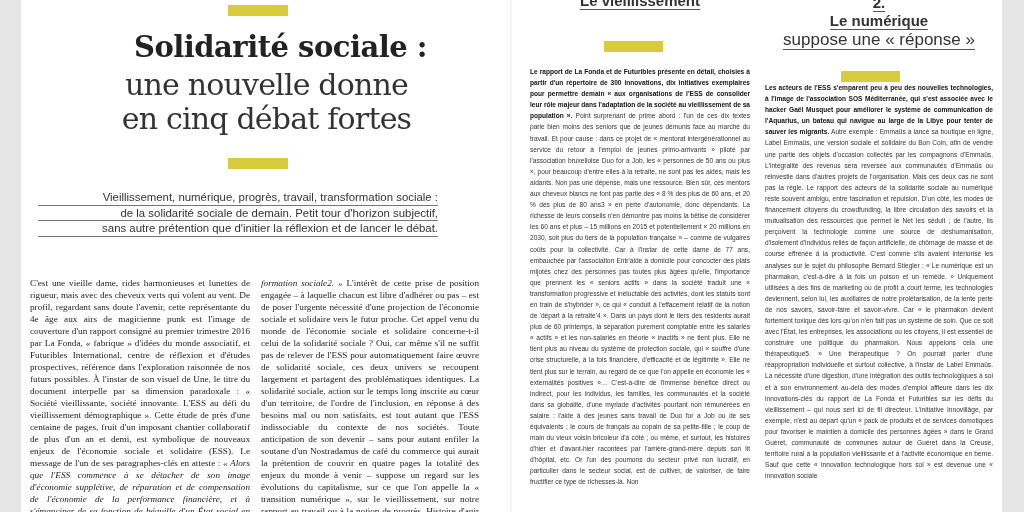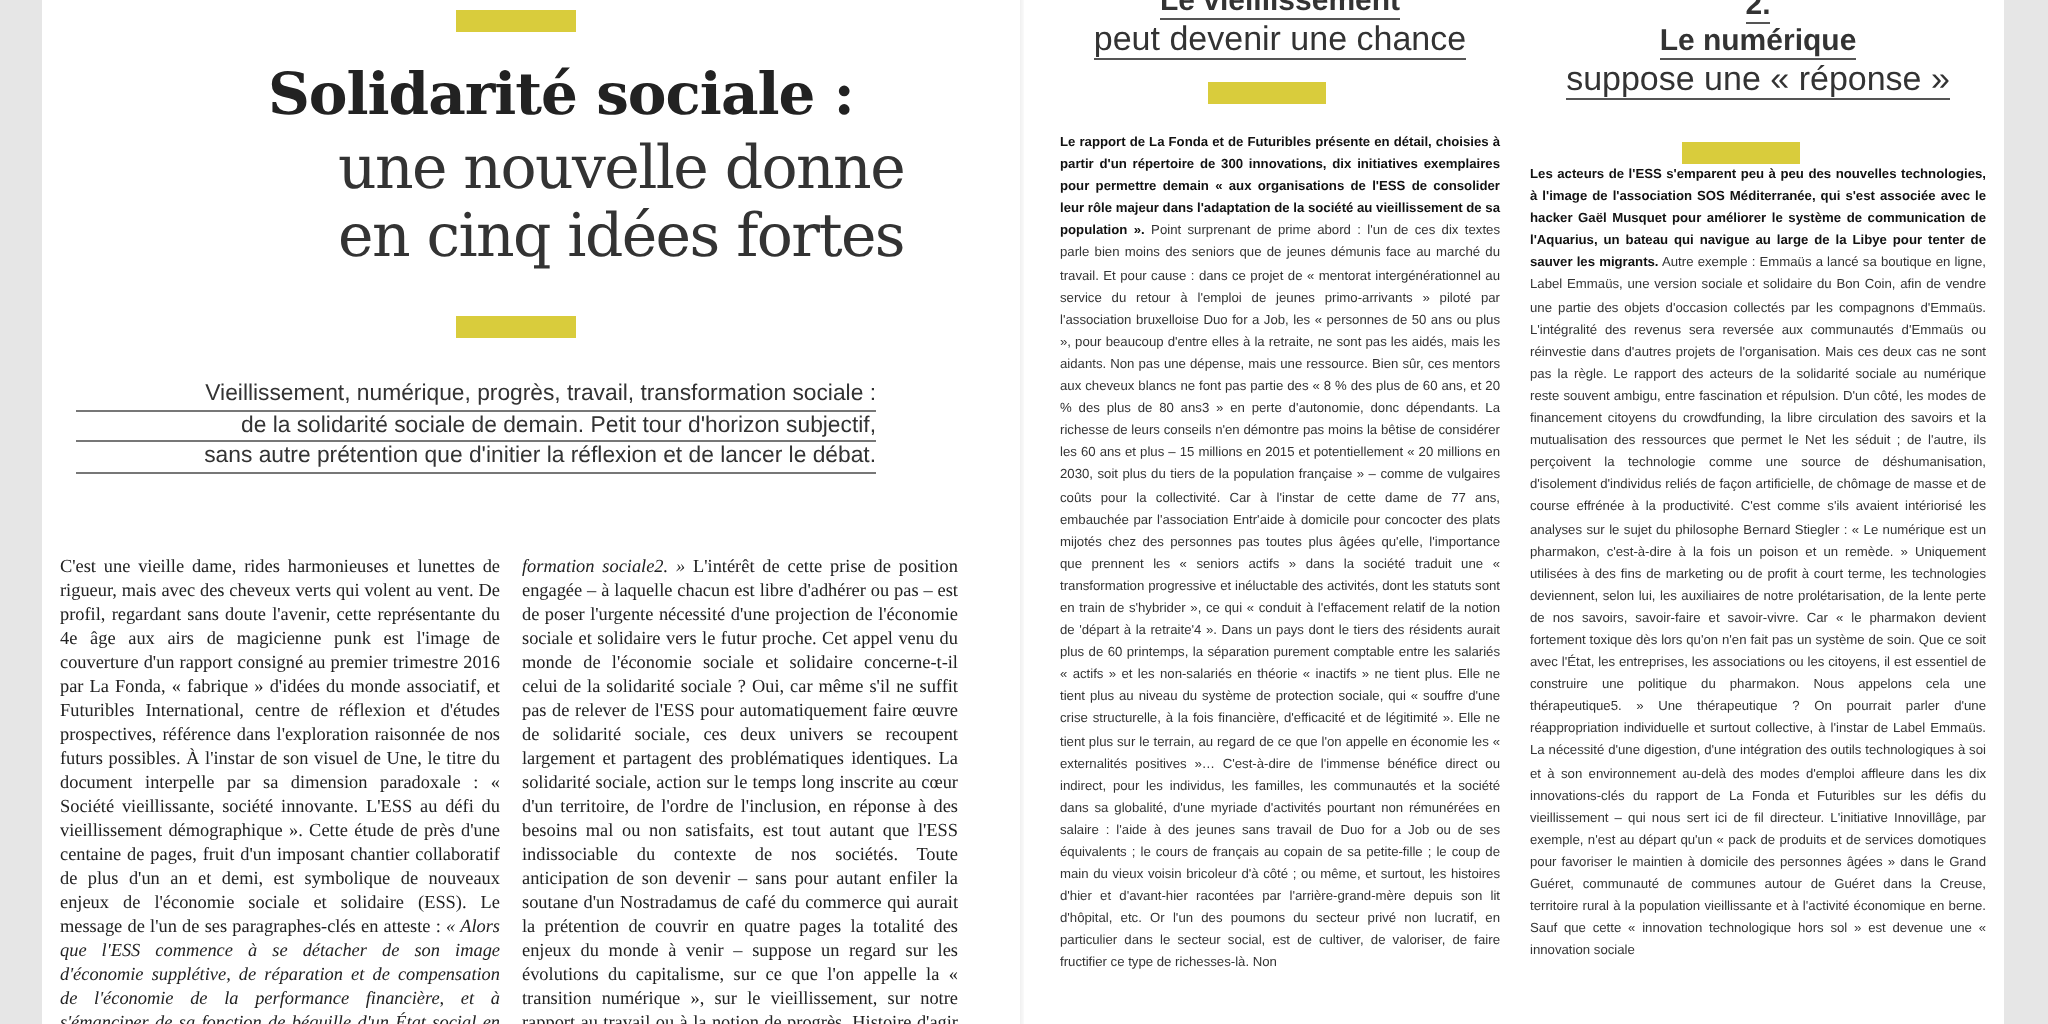--- a/index.html
+++ b/index.html
@@ -3,21 +3,21 @@
 <meta charset="utf-8">
 <style>
   html, body { margin:0; padding:0; }
   body { width:1024px; height:512px; overflow:hidden; background:#e6e6e6; position:relative; font-family:"Liberation Sans", sans-serif; color:#1e1e1e; }
   .page { position:absolute; top:0; height:512px; background:#fff; overflow:hidden; }
   #page-left { left:21px; width:491px; }
   #page-right { left:512px; width:490px;text-decoration:underline; }
   .gutter { position:absolute; left:510px; top:0; width:4px; height:512px; background:linear-gradient(to right,#f0f0f0,#fafafa,#f0f0f0); }
   .bar { position:absolute; background:#d9cc3c; height:11px; }
   .title-bold { position:absolute; left:14px; width:491px; top:30px; text-align:center; font-family:"DejaVu Serif", serif; font-weight:bold; font-size:29px; color:#222; letter-spacing:-0.5px; }
-  .title-light { position:absolute; left:0; width:491px; text-align:center; font-family:"DejaVu Serif", serif; font-weight:normal; font-size:30px; color:#333; letter-spacing:-0.8px; line-height:34px;padding-left:44px; }
+  .title-light { position:absolute; left:0; width:491px; text-align:center; font-family:"DejaVu Serif", serif; font-weight:normal; font-size:30px; color:#333; letter-spacing:-0.8px; line-height:34px; }
   .title-light.l1 { top:68px; }
   .title-light.l2 { top:102px; }
   .lede { position:absolute; left:17px; top:190px; width:400px; font-size:11.4px; line-height:14.5px; color:#333; }
   .lede span { display:block; border-bottom:1px solid #777; white-space:nowrap;text-align:right; }
   .col { position:absolute; font-family:"Liberation Serif", serif; font-size:9.2px; line-height:12px; text-align:justify; color:#222; }
   .col i { font-style:italic; }
   .col-l1 { left:9px; top:277px; width:220px; }
   .col-l2 { left:240px; top:277px; width:218px; }
   .sec-head { position:absolute; text-align:center; color:#333; }
   .sec-head .h-bold { font-weight:bold; font-size:15px; display:inline-block; border-bottom:1.5px solid #555; line-height:17px; }
@@ -27,21 +27,21 @@
   .rcol-1 { left:18px; top:66px; width:220px; }
   .rcol-2 { left:253px; top:82px; width:228px; }
 </style>
 </head>
 <body>
 
 <div class="page" id="page-left">
   <div class="bar" style="left:207px; top:5px; width:60px;"></div>
   <div class="title-bold">Solidarité sociale :</div>
   <div class="title-light l1">une nouvelle donne</div>
-  <div class="title-light l2">en cinq idées fortes</div>
+  <div class="title-light l2">en cinq débat fortes</div>
   <div class="bar" style="left:207px; top:158px; width:60px;"></div>
 
   <div class="lede">
     <span>Vieillissement, numérique, progrès, travail, transformation sociale :</span>
     <span>de la solidarité sociale de demain. Petit tour d'horizon subjectif,</span>
     <span>sans autre prétention que d'initier la réflexion et de lancer le débat.</span>
   </div>
 
   <div class="col col-l1">
     <span>C'est une vieille dame, rides harmonieuses et lunettes de rigueur, mais avec des cheveux verts qui volent au vent. De profil, regardant sans doute l'avenir, cette représentante du 4e âge aux airs de magicienne punk est l'image de couverture d'un rapport consigné au premier trimestre 2016 par La Fonda, « fabrique » d'idées du monde associatif, et Futuribles International, centre de réflexion et d'études prospectives, référence dans l'exploration raisonnée de nos futurs possibles. À l'instar de son visuel de Une, le titre du document interpelle par sa dimension paradoxale : « Société vieillissante, société innovante. L'ESS au défi du vieillissement démographique ». Cette étude de près d'une centaine de pages, fruit d'un imposant chantier collaboratif de plus d'un an et demi, est symbolique de nouveaux enjeux de l'économie sociale et solidaire (ESS). Le message de l'un de ses paragraphes-clés en atteste :</span>
@@ -50,21 +50,20 @@
   <div class="col col-l2">
     <i>formation sociale2. »</i><span> L'intérêt de cette prise de position engagée – à laquelle chacun est libre d'adhérer ou pas – est de poser l'urgente nécessité d'une projection de l'économie sociale et solidaire vers le futur proche. Cet appel venu du monde de l'économie sociale et solidaire concerne-t-il celui de la solidarité sociale ? Oui, car même s'il ne suffit pas de relever de l'ESS pour automatiquement faire œuvre de solidarité sociale, ces deux univers se recoupent largement et partagent des problématiques identiques. La solidarité sociale, action sur le temps long inscrite au cœur d'un territoire, de l'ordre de l'inclusion, en réponse à des besoins mal ou non satisfaits, est tout autant que l'ESS indissociable du contexte de nos sociétés. Toute anticipation de son devenir – sans pour autant enfiler la soutane d'un Nostradamus de café du commerce qui aurait la prétention de couvrir en quatre pages la totalité des enjeux du monde à venir – suppose un regard sur les évolutions du capitalisme, sur ce que l'on appelle la « transition numérique », sur le vieillissement, sur notre rapport au travail ou à la notion de progrès. Histoire d'agir sur le terrain en toute connaissance de cause.</span>
   </div>
 </div>
 
 <div class="gutter"></div>
 
 <div class="page" id="page-right">
   <div class="sec-head" style="left:18px; width:220px; top:-8px;">
     <div><span class="h-bold">Le vieillissement</span></div>
-    <div><span class="h-light">peut devenir une chance</span></div>
   </div>
   <div class="bar" style="left:92px; top:41px; width:59px;"></div>
   <div class="rcol rcol-1">
     <b>Le rapport de La Fonda et de Futuribles présente en détail, choisies à partir d'un répertoire de 300 innovations, dix initiatives exemplaires pour permettre demain « aux organisations de l'ESS de consolider leur rôle majeur dans l'adaptation de la société au vieillissement de sa population ».</b><span> Point surprenant de prime abord : l'un de ces dix textes parle bien moins des seniors que de jeunes démunis face au marché du travail. Et pour cause : dans ce projet de « mentorat intergénérationnel au service du retour à l'emploi de jeunes primo-arrivants » piloté par l'association bruxelloise Duo for a Job, les « personnes de 50 ans ou plus », pour beaucoup d'entre elles à la retraite, ne sont pas les aidés, mais les aidants. Non pas une dépense, mais une ressource. Bien sûr, ces mentors aux cheveux blancs ne font pas partie des « 8 % des plus de 60 ans, et 20 % des plus de 80 ans3 » en perte d'autonomie, donc dépendants. La richesse de leurs conseils n'en démontre pas moins la bêtise de considérer les 60 ans et plus – 15 millions en 2015 et potentiellement « 20 millions en 2030, soit plus du tiers de la population française » – comme de vulgaires coûts pour la collectivité. Car à l'instar de cette dame de 77 ans, embauchée par l'association Entr'aide à domicile pour concocter des plats mijotés chez des personnes pas toutes plus âgées qu'elle, l'importance que prennent les « seniors actifs » dans la société traduit une « transformation progressive et inéluctable des activités, dont les statuts sont en train de s'hybrider », ce qui « conduit à l'effacement relatif de la notion de 'départ à la retraite'4 ». Dans un pays dont le tiers des résidents aurait plus de 60 printemps, la séparation purement comptable entre les salariés « actifs » et les non-salariés en théorie « inactifs » ne tient plus. Elle ne tient plus au niveau du système de protection sociale, qui « souffre d'une crise structurelle, à la fois financière, d'efficacité et de légitimité ». Elle ne tient plus sur le terrain, au regard de ce que l'on appelle en économie les « externalités positives »… C'est-à-dire de l'immense bénéfice direct ou indirect, pour les individus, les familles, les communautés et la société dans sa globalité, d'une myriade d'activités pourtant non rémunérées en salaire : l'aide à des jeunes sans travail de Duo for a Job ou de ses équivalents ; le cours de français au copain de sa petite-fille ; le coup de main du vieux voisin bricoleur d'à côté ; ou même, et surtout, les histoires d'hier et d'avant-hier racontées par l'arrière-grand-mère depuis son lit d'hôpital, etc. Or l'un des poumons du secteur privé non lucratif, en particulier dans le secteur social, est de cultiver, de valoriser, de faire fructifier ce type de richesses-là. Non</span>
   </div>
 
   <div class="sec-head" style="left:253px; width:228px; top:-6px;">
     <div><span class="h-bold">2.</span></div>
     <div><span class="h-bold">Le numérique</span></div>
     <div><span class="h-light">suppose une « réponse »</span></div>

